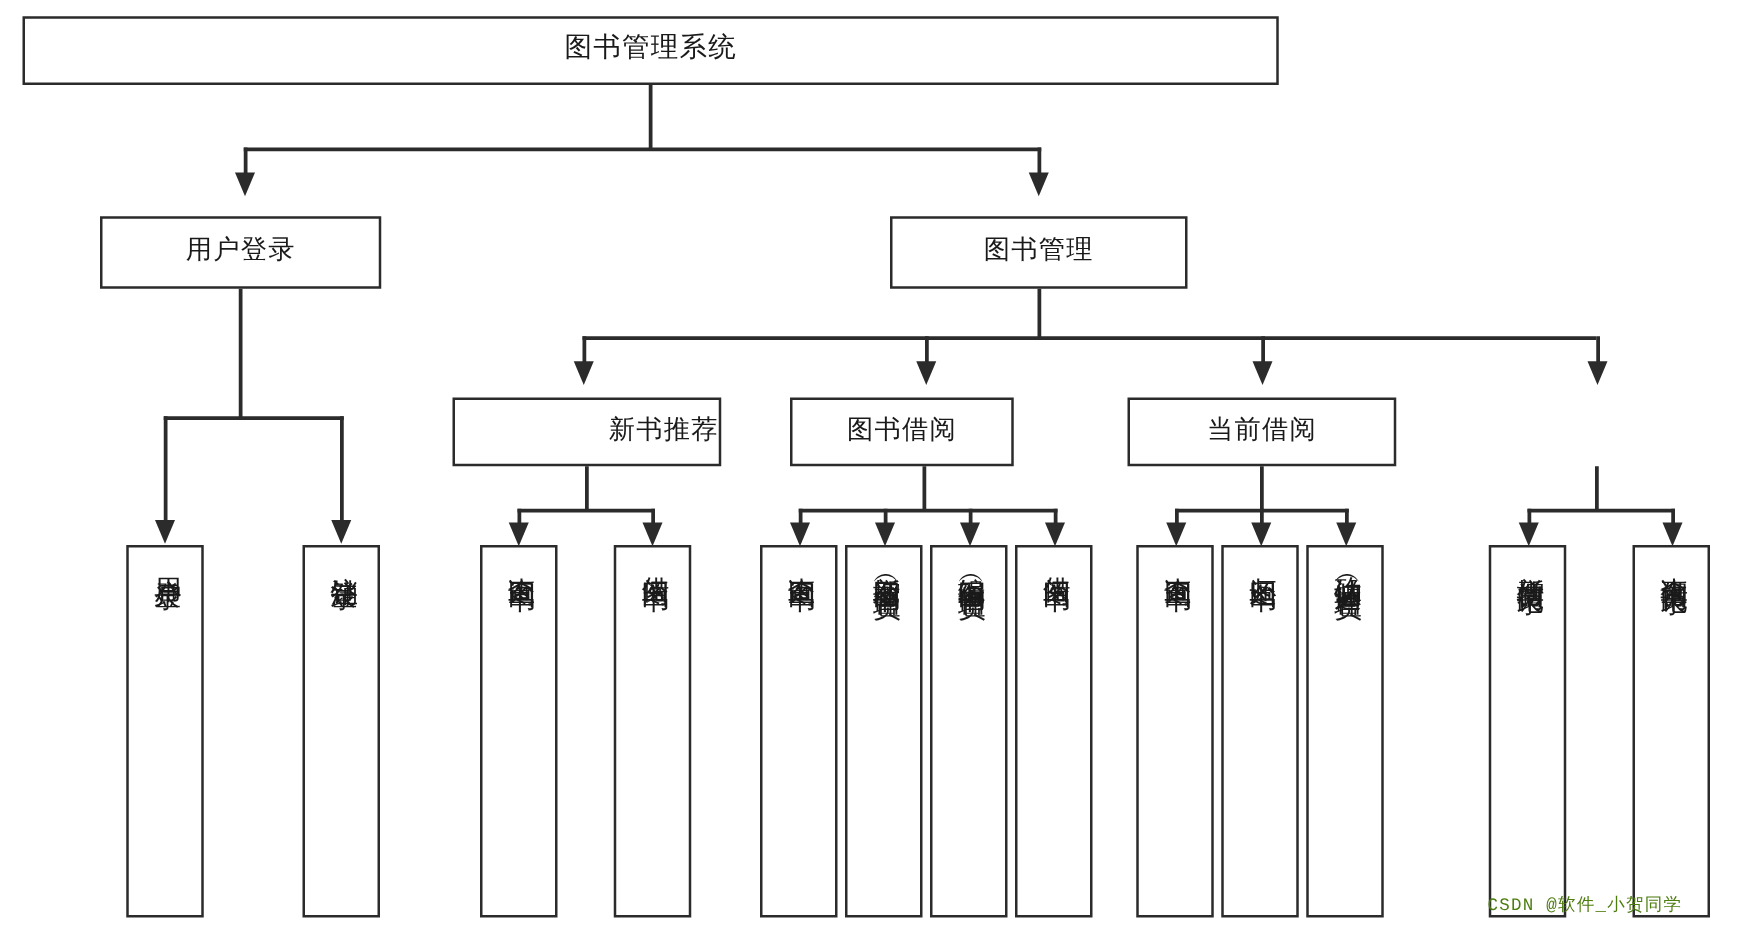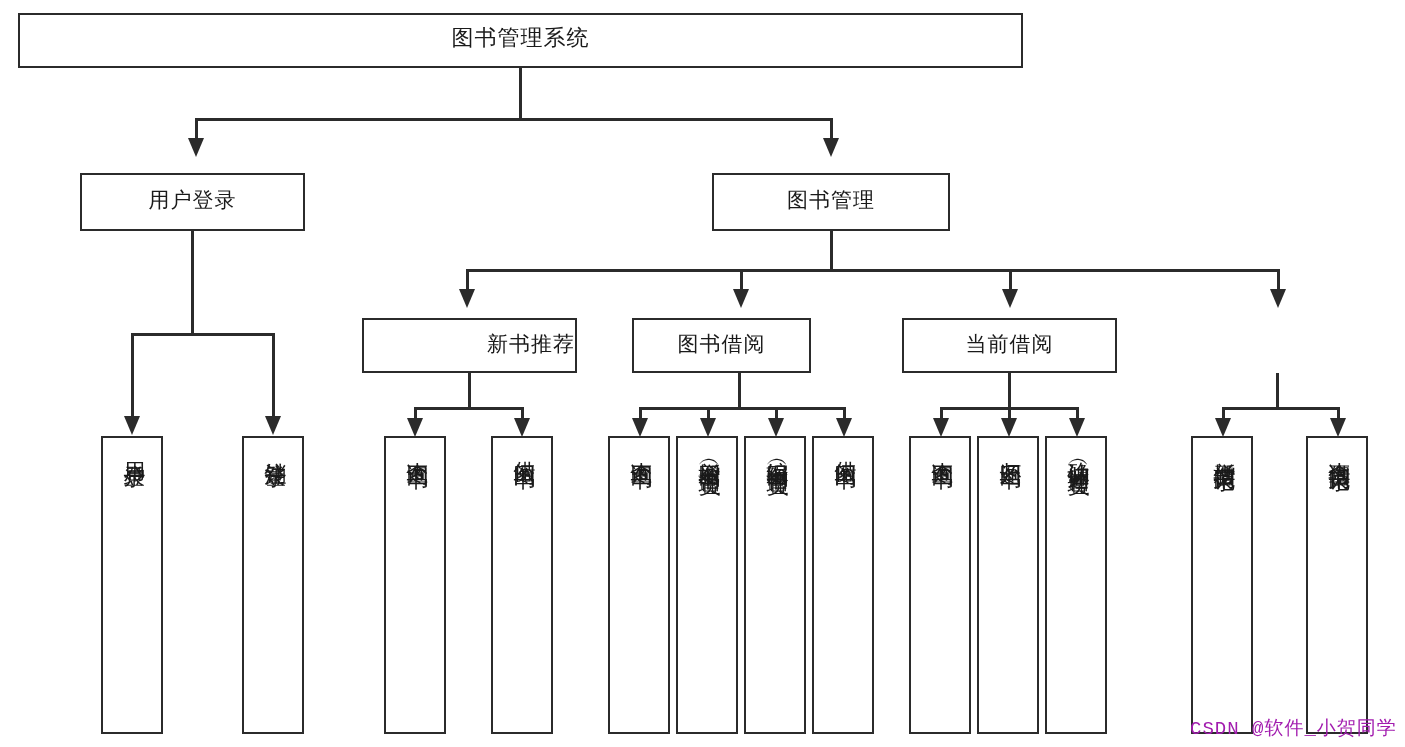--- a/index.html
+++ b/index.html
@@ -53,22 +53,22 @@
   .arrow{
     position:absolute;
     width:0;height:0;
     border-left:8px solid transparent;
     border-right:8px solid transparent;
     border-top:19px solid #2b2b2b;
   }
   
   #watermark{
     position:absolute;
-    font-size:19px;
-    color:#a21caf;
+    font-size:14px;
+    color:#4d7c0f;
     letter-spacing:1px;
     white-space:nowrap;
     pointer-events:none;
   }
 </style>
 </head>
 <body>
 
 <div id="canvas">
 

